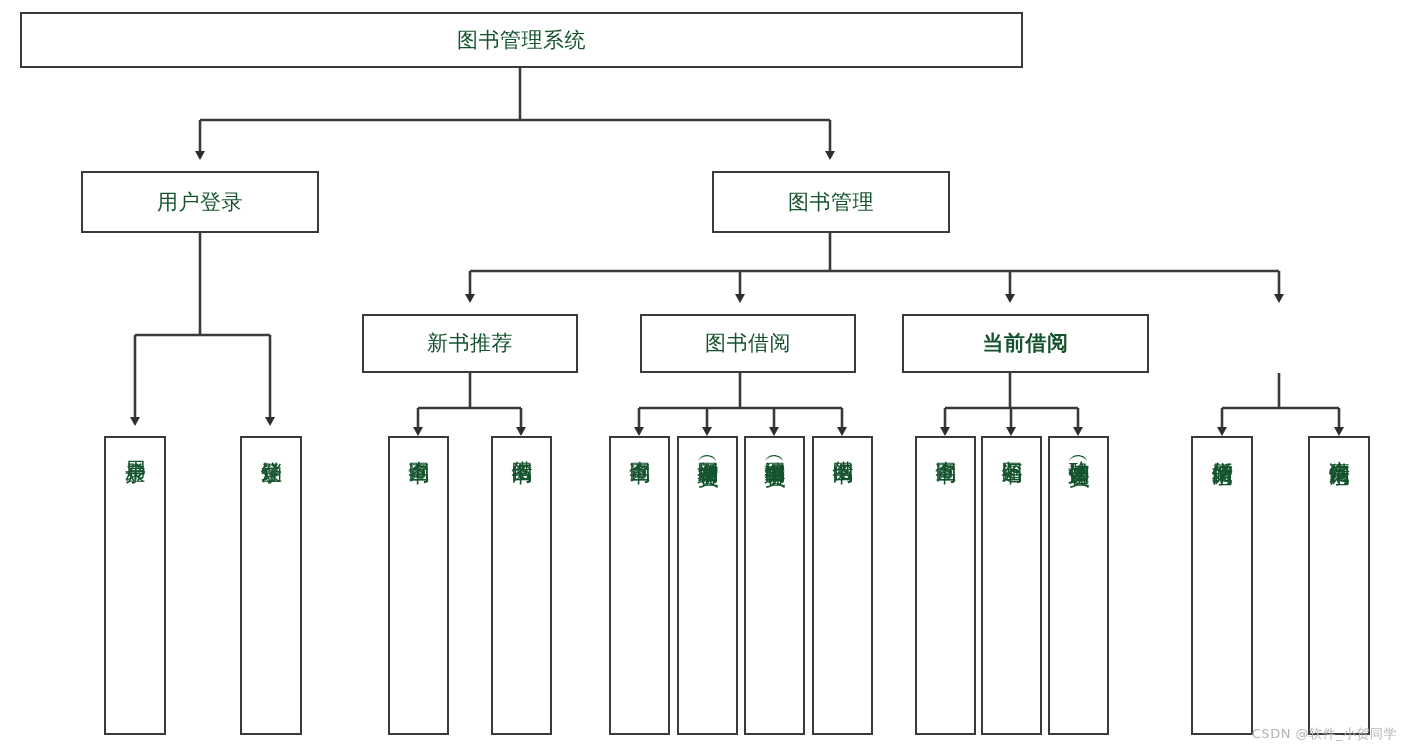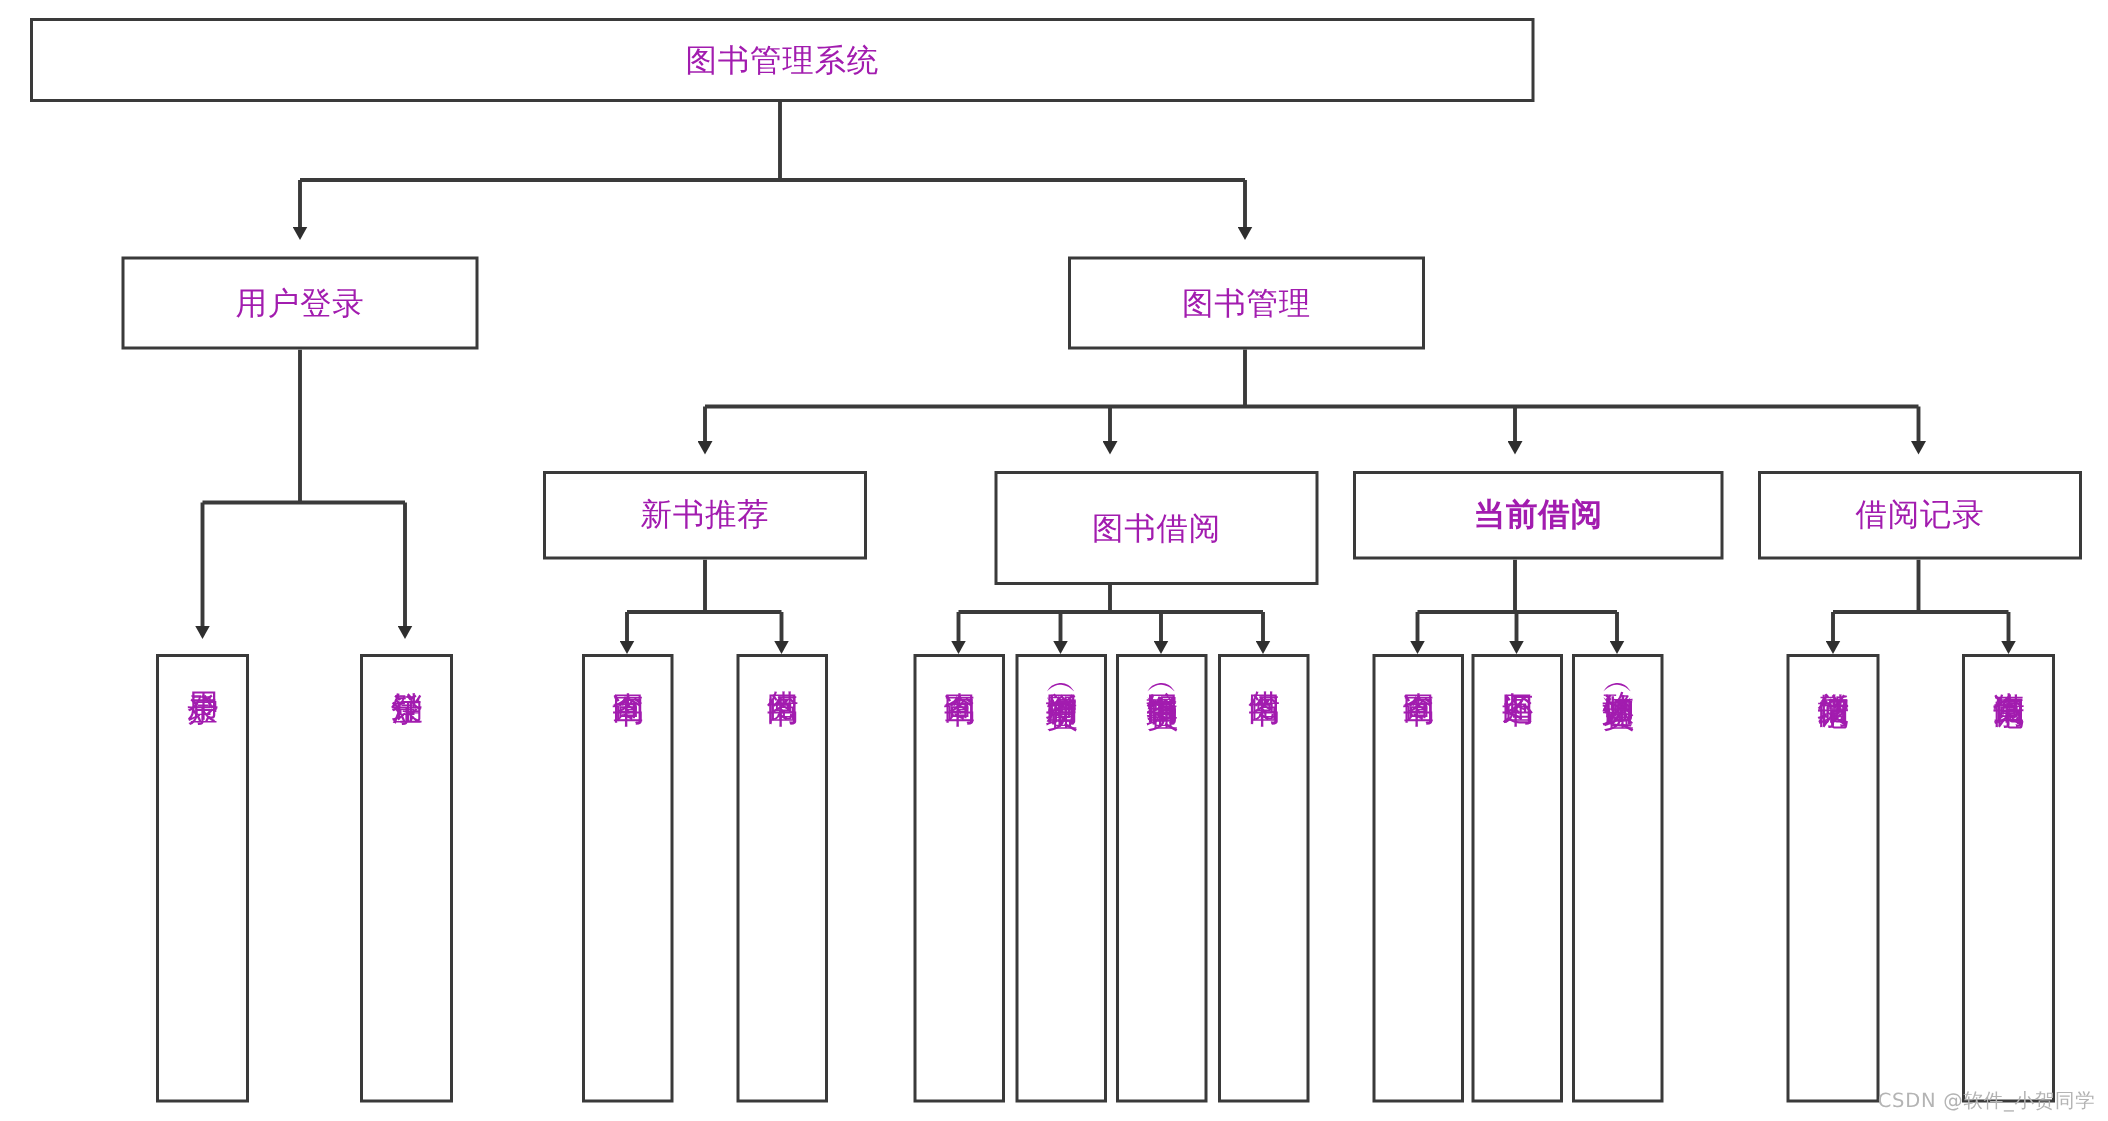--- a/index.html
+++ b/index.html
@@ -29,21 +29,21 @@
     border:2.5px solid #3a3a3a;
     display:flex;
     align-items:center;
     justify-content:center;
     z-index:3;
   }
   .node .label{
     font-size:21px;
     line-height:1.15;
     letter-spacing:0.5px;
-    color:#a21caf;
+    color:#14532d;
     white-space:nowrap;
     text-align:center;
   }
   
   .node.leaf{
     align-items:flex-start;
     justify-content:center;
     padding-top:6px;
   }
   .node.leaf .label{
@@ -127,28 +127,25 @@
   <div class="node" style="left:81px; top:171px; width:238px; height:62px;">
     <span class="label">用户登录</span>
   </div>
   <div class="node" style="left:362px; top:314px; width:216px; height:59px;">
     <span class="label">新书推荐</span>
   </div>
 
   <div class="node" style="left:712px; top:171px; width:238px; height:62px;">
     <span class="label">图书管理</span>
   </div>
-  <div class="node" style="left:663px; top:314px; width:216px; height:76px;">
+  <div class="node" style="left:640px; top:314px; width:216px; height:59px;">
     <span class="label">图书借阅</span>
   </div>
   <div class="node" style="left:902px; top:314px; width:247px; height:59px;font-weight:bold;">
     <span class="label">当前借阅</span>
-  </div>
-  <div class="node" style="left:1172px; top:314px; width:216px; height:59px;">
-    <span class="label">借阅记录</span>
   </div>
 
   <div class="node leaf" style="left:104px; top:436px; width:62px; height:299px;">
     <span class="label">用户登录</span>
   </div>
   <div class="node leaf" style="left:240px; top:436px; width:62px; height:299px;">
     <span class="label">注销登录</span>
   </div>
 
   <div class="node leaf" style="left:388px; top:436px; width:61px; height:299px;">

